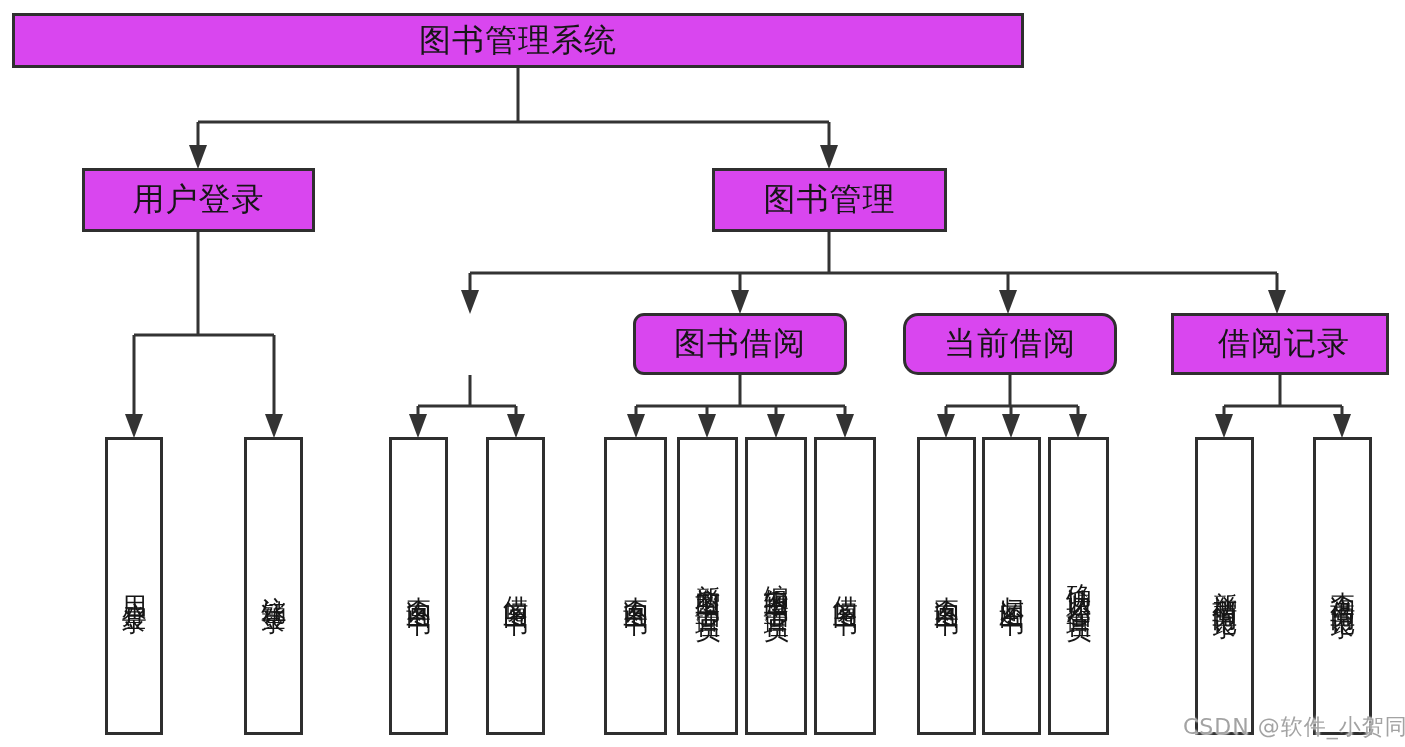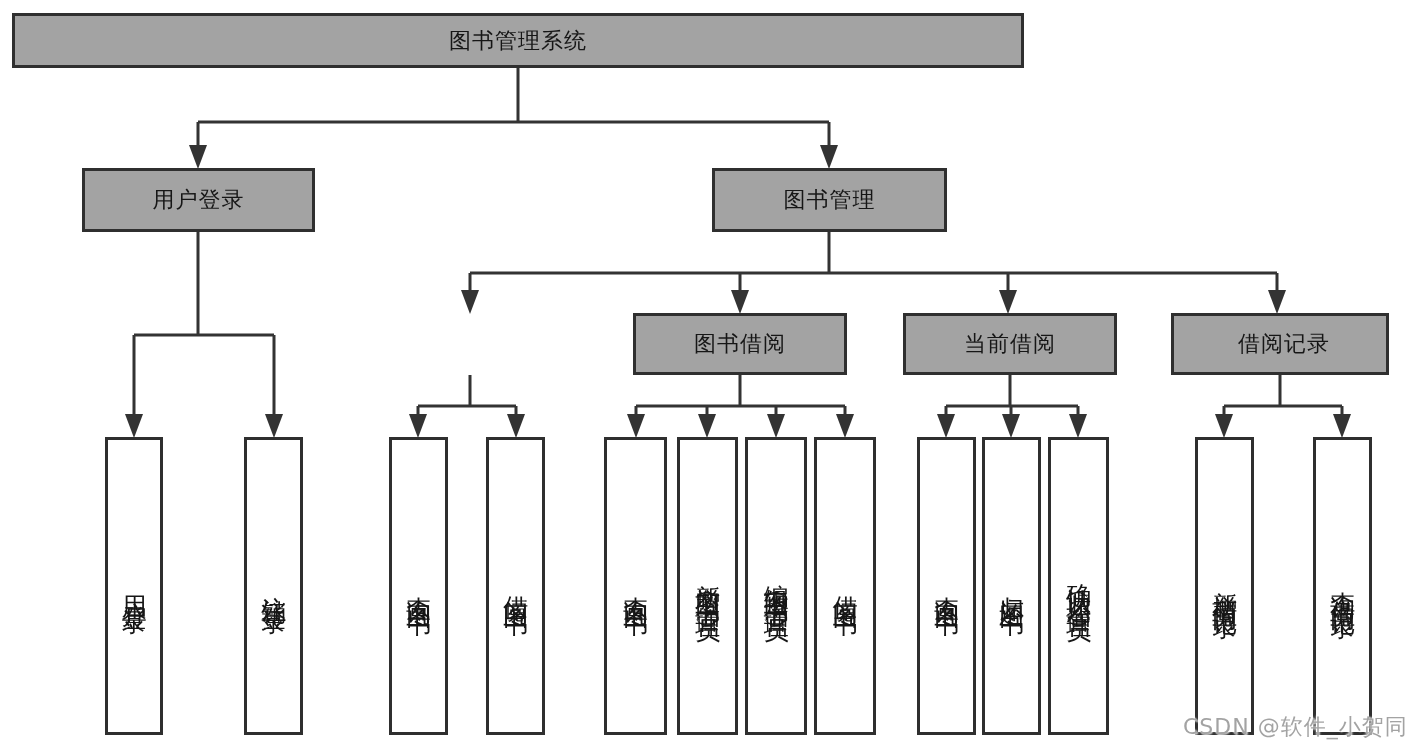--- a/index.html
+++ b/index.html
@@ -16,25 +16,25 @@
   }
   #connectors {
     position: absolute; left: 0; top: 0;
     width: 1405px; height: 747px;
     pointer-events: none;
   }
   .hbox {
     position: absolute;
     box-sizing: border-box;
     border: 3px solid #2f2f2f;
-    background: #a3a3a3;
+    background: #d946ef;
     display: flex;
     align-items: center;
     justify-content: center;
-    font-size: 22px;
+    font-size: 32px;
     color: #161616;
     letter-spacing: 1px;
     z-index: 2;
   }
   .leaf {
     position: absolute;
     box-sizing: border-box;
     border: 3px solid #2f2f2f;
     background: #ffffff;
     display: flex;
@@ -111,22 +111,22 @@
              M1069 414 L1087 414 L1078 438 Z
              M1215 414 L1233 414 L1224 438 Z
              M1333 414 L1351 414 L1342 438 Z"></path>
   </svg>
 
   <div class="hbox" style="left:12px; top:13px; width:1012px; height:55px;">图书管理系统</div>
 
   <div class="hbox" style="left:82px; top:168px; width:233px; height:64px;">用户登录</div>
   <div class="hbox" style="left:712px; top:168px; width:235px; height:64px;">图书管理</div>
 
-  <div class="hbox" style="left:633px; top:313px; width:214px; height:62px;">图书借阅</div>
-  <div class="hbox" style="left:903px; top:313px; width:214px; height:62px;">当前借阅</div>
+  <div class="hbox" style="left:633px; top:313px; width:214px; height:62px;border-radius:11px;">图书借阅</div>
+  <div class="hbox" style="left:903px; top:313px; width:214px; height:62px;border-radius:15px;">当前借阅</div>
   <div class="hbox" style="left:1171px; top:313px; width:218px; height:62px;padding-left:8px;">借阅记录</div>
 
   <div class="leaf" style="left:105px; width:58px;">
     <span>用户登录</span>
   </div>
   <div class="leaf" style="left:244px; width:59px;">
     <span>注销登录</span>
   </div>
 
   <div class="leaf" style="left:389px; width:59px;">

